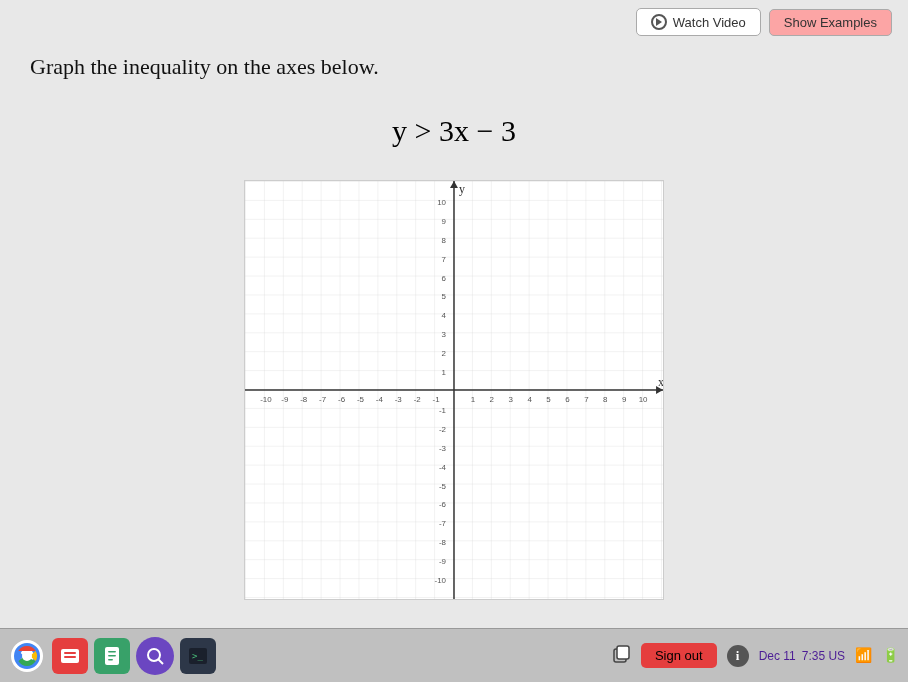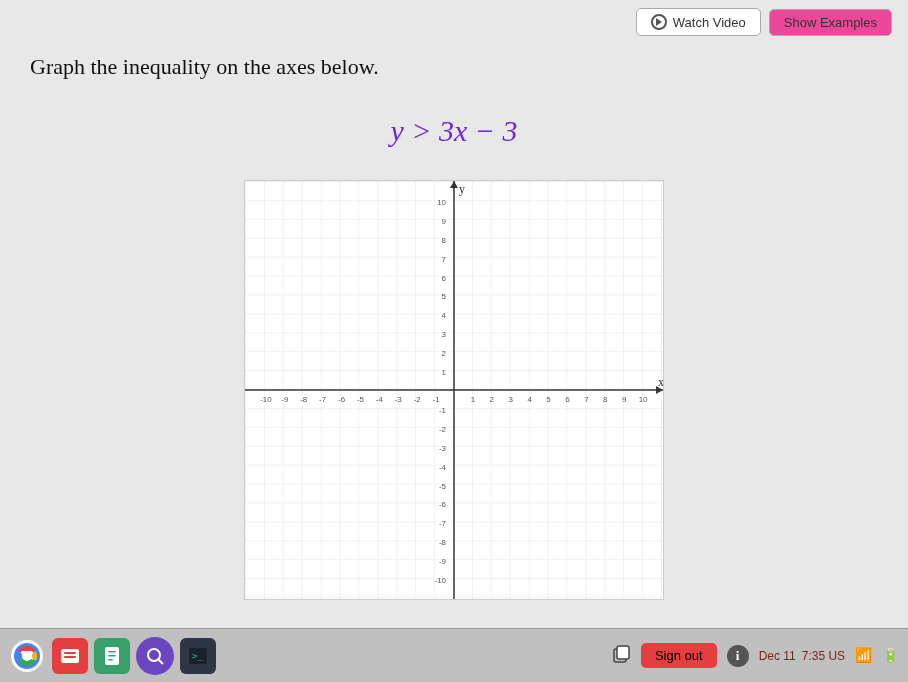--- a/index.html
+++ b/index.html
@@ -59,21 +59,21 @@
     .watch-video-btn .play-triangle {
       width: 0;
       height: 0;
       border-top: 4px solid transparent;
       border-bottom: 4px solid transparent;
       border-left: 6px solid #555;
       margin-left: 1px;
     }
 
     .show-examples-btn {
-      background: #ec4899;
+      background: #fca5a5;
       border: 1.5px solid #aaa;
       border-radius: 5px;
       padding: 5px 14px;
       font-size: 13px;
       font-family: Arial, sans-serif;
       cursor: pointer;
       color: #333;
     }
 
     .problem-area {
@@ -90,23 +90,22 @@
       font-family: 'Times New Roman', serif;
       color: #111;
       align-self: flex-start;
       margin-left: 30px;
       margin-bottom: 20px;
     }
 
     .inequality-display {
       font-size: 30px;
       font-family: 'Times New Roman', serif;
-      color: #6d28d9;
+      color: #000000;
       margin-bottom: 18px;
-      font-style: italic;
     }
 
     .graph-container {
       position: relative;
       width: 420px;
       height: 420px;
       background: white;
       border: 1px solid #ccc;
     }
 
@@ -164,21 +163,21 @@
       border-radius: 5px;
       padding: 5px 14px;
       font-size: 13px;
       font-family: Arial, sans-serif;
       cursor: pointer;
     }
 
     .taskbar-info {
       font-size: 12px;
       font-family: Arial, sans-serif;
-      color: #7f1d1d;
+      color: #4c1d95;
       display: flex;
       align-items: center;
       gap: 6px;
     }
   </style>
 </head>
 <body>
 
 <div class="main-content">
 

